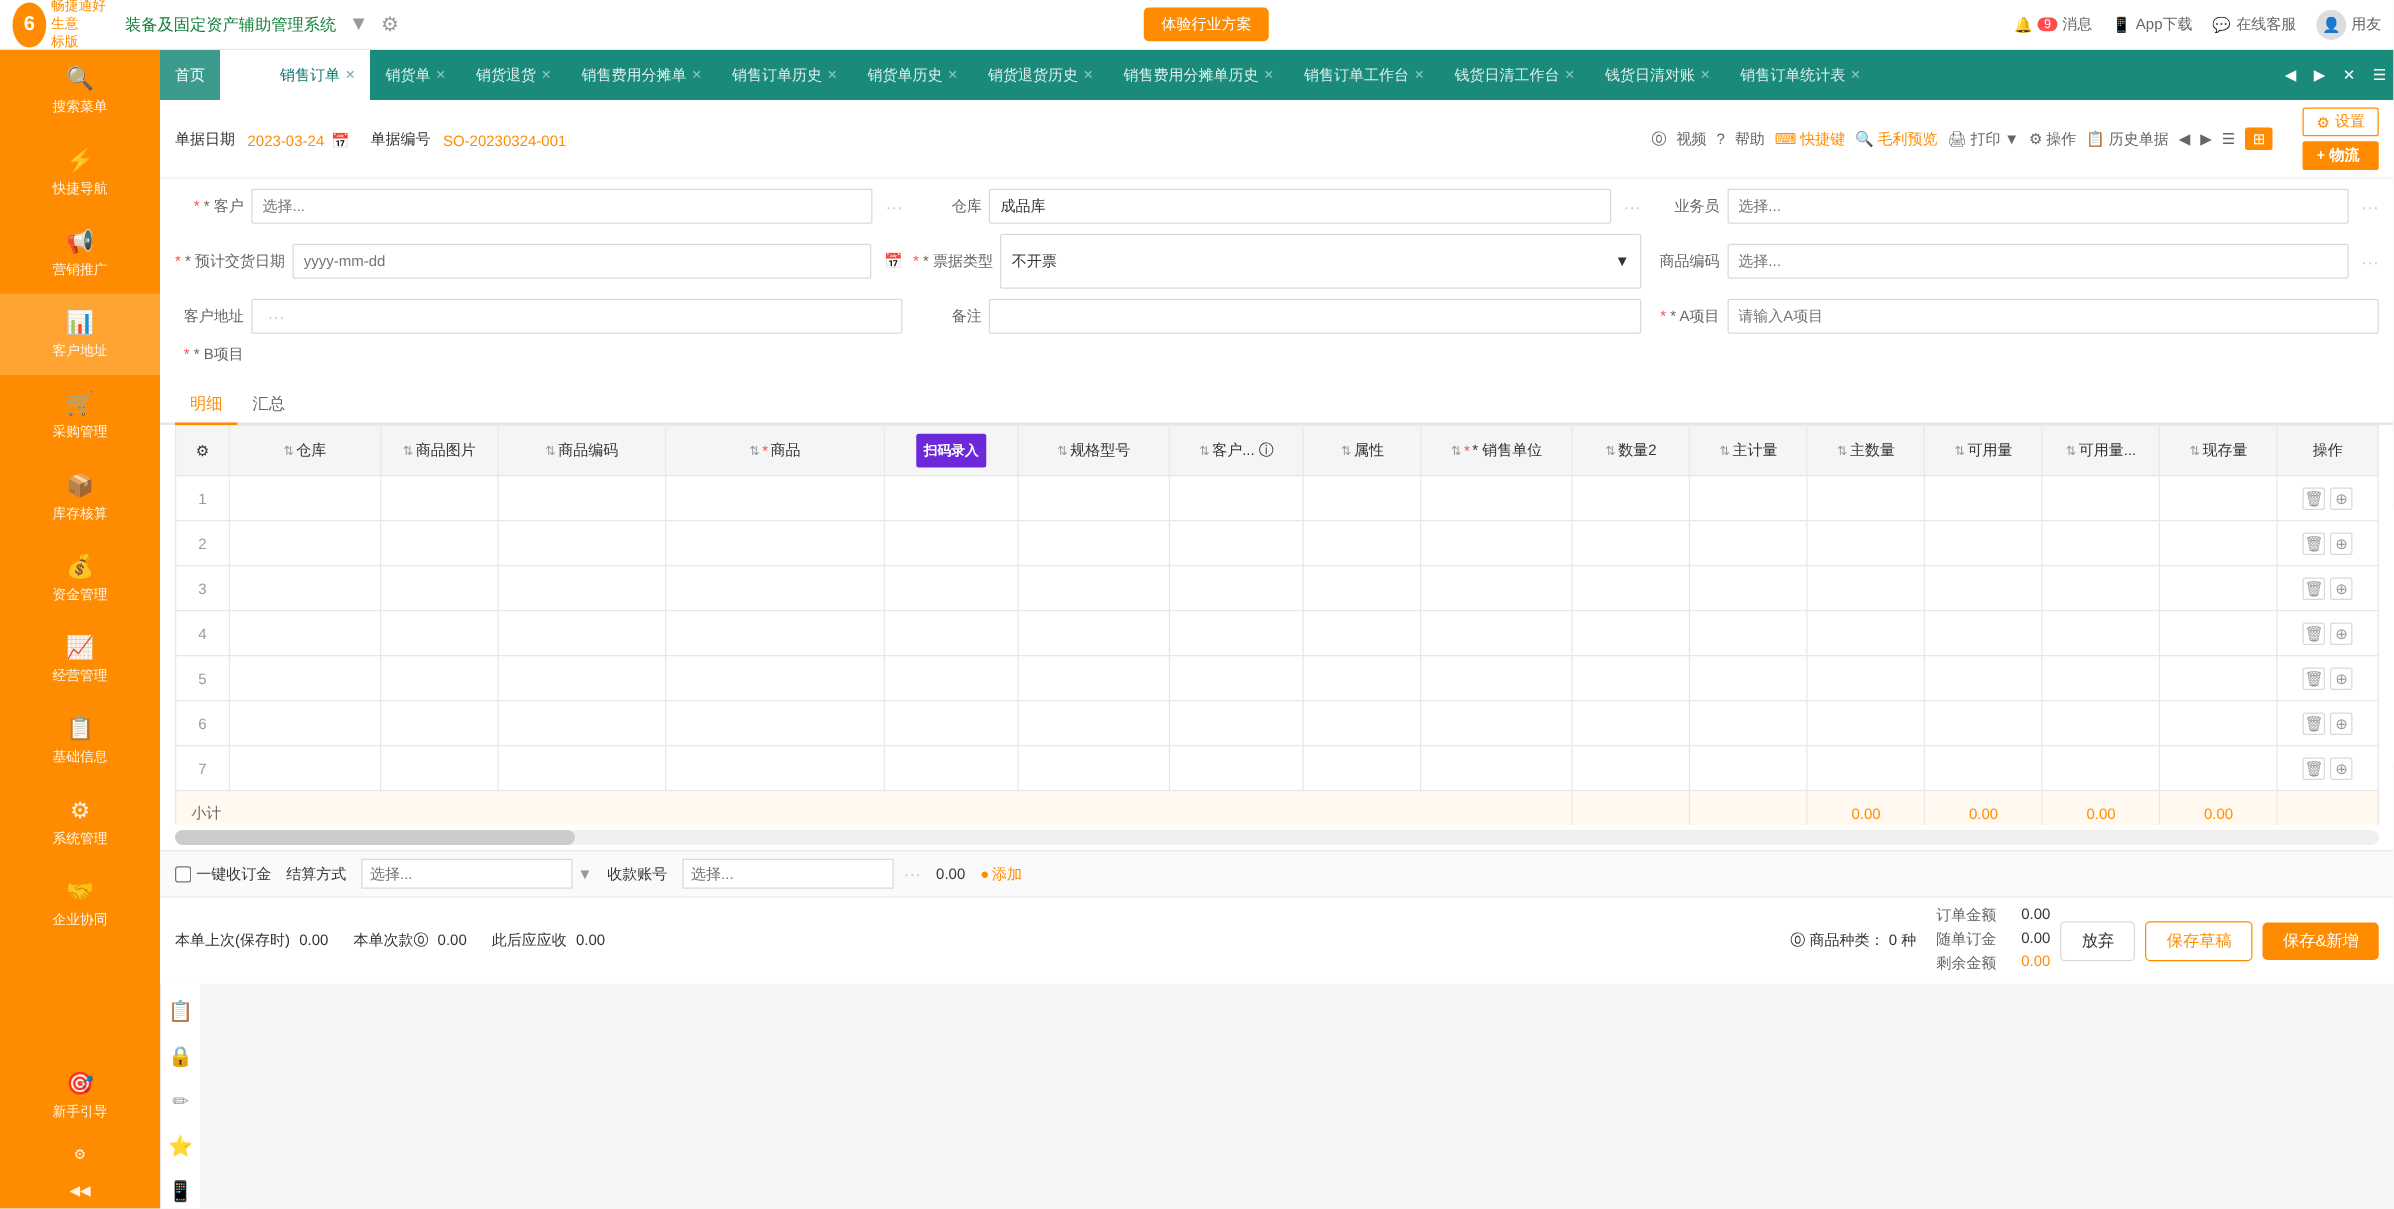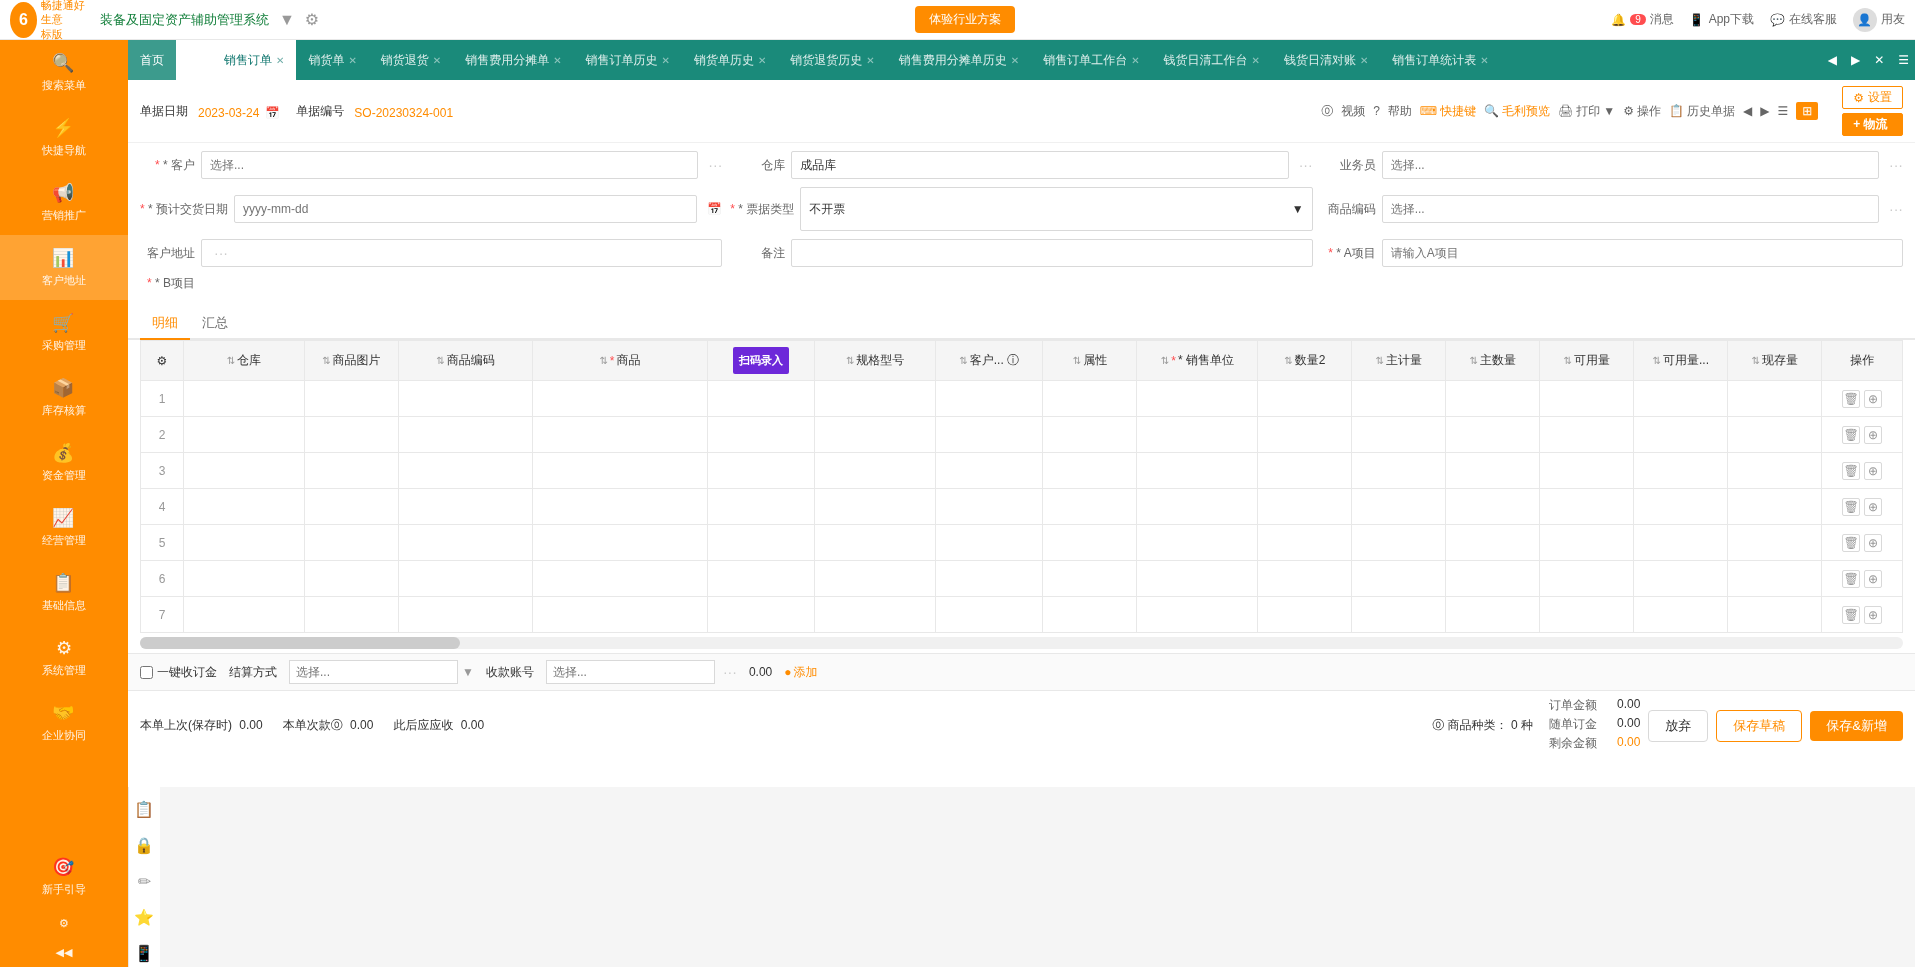--- a/index.html
+++ b/index.html
@@ -662,20 +662,30 @@
                 <td></td>
                 <td></td>
                 <td>
                   <div class="action-icons">
                     <div class="action-icon">🗑</div>
                     <div class="action-icon">⊕</div>
                   </div>
                 </td>
               </tr>
 
+              <tr class="subtotal-row">
+                <td colspan="10" style="text-align:left; padding-left:12px; color:#666;">小计</td>
+                <td></td>
+                <td></td>
+                <td style="color:#ff8c00; font-weight:500;">0.00</td>
+                <td style="color:#ff8c00; font-weight:500;">0.00</td>
+                <td style="color:#ff8c00; font-weight:500;">0.00</td>
+                <td style="color:#ff8c00; font-weight:500;">0.00</td>
+                <td></td>
+              </tr>
             </tbody>
           </table>
         </div>
 
         <div class="scroll-indicator" style="margin: 4px 12px;">
           <div class="scroll-thumb"></div>
         </div>
 
         <div class="bottom-bar">
           <label class="checkbox-label">

